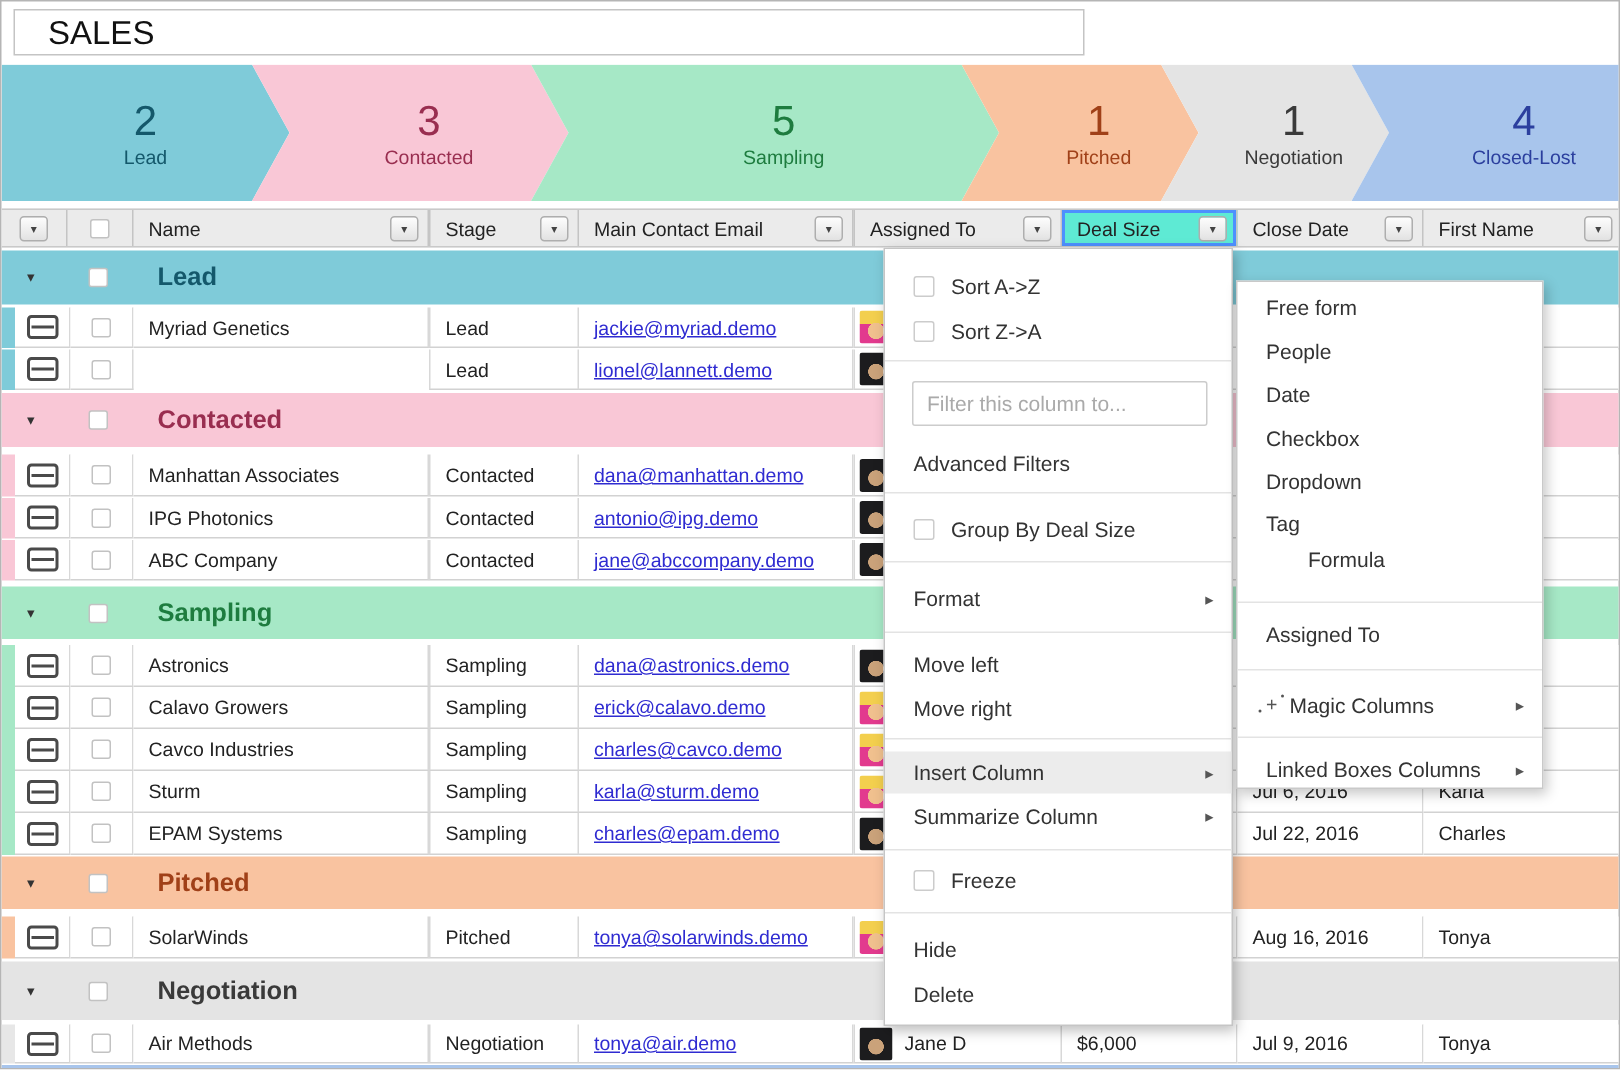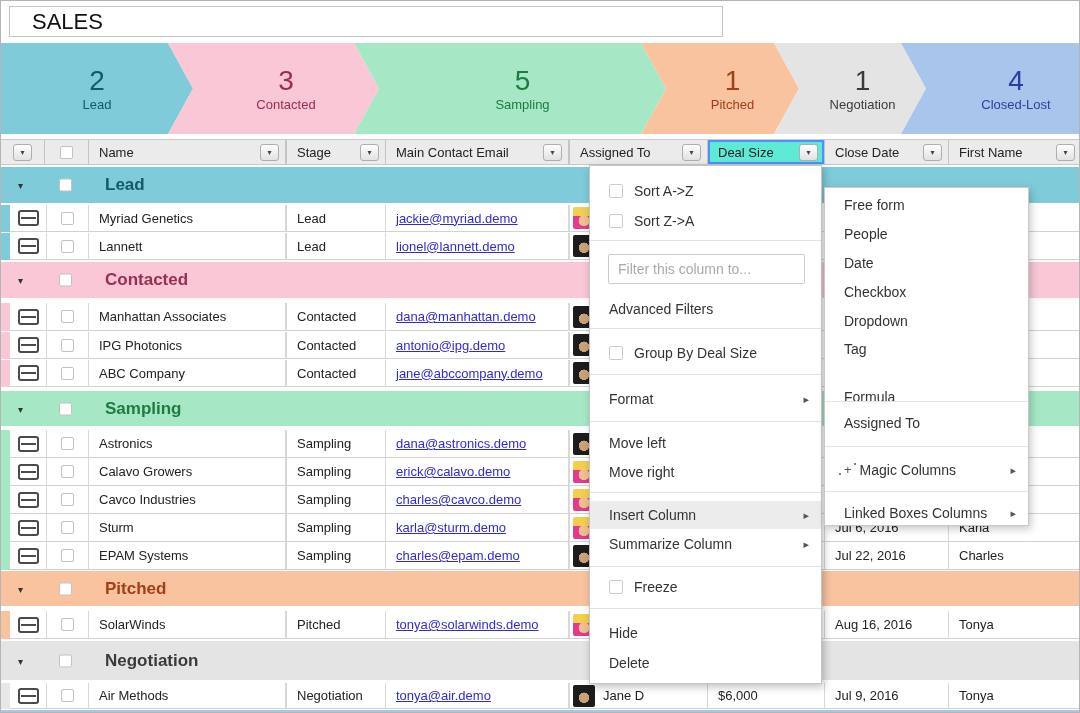--- a/index.html
+++ b/index.html
@@ -195,21 +195,20 @@
   </div>
 
   <div class="drow" style="top:232px;height:27px;">
     <div class="cell strip bg-lead"></div>
     <div class="cell c-icon">
         <span class="box-icon"></span>
       </div>
     <div class="cell c-check">
         <span class="cb"></span>
       </div>
-    <div class="cell c-name">Lannett</div>
     <div class="cell c-stage">Lead</div>
     <div class="cell c-email">
         <a class="email">lionel@lannett.demo</a>
       </div>
     <div class="cell c-assigned">
         <span class="avatar av-dark"></span>
         <span></span>
       </div>
     <div class="cell c-deal"></div>
     <div class="cell c-close"></div>
@@ -528,21 +527,21 @@
       </div>
     <div class="mi" style="top:91px;">
         <span>Checkbox</span>
       </div>
     <div class="mi" style="top:120px;">
         <span>Dropdown</span>
       </div>
     <div class="mi" style="top:148px;">
         <span>Tag</span>
       </div>
-    <div class="mi" style="top:196px;">
+    <div class="mi" style="top:172px;margin-left:28px;">
         <span>Formula</span>
       </div>
     <div class="mdiv" style="top:213px;"></div>
     <div class="mi" style="top:222px;">
         <span>Assigned To</span>
       </div>
     <div class="mdiv" style="top:258px;"></div>
     <div class="mi" style="top:268px;height:28px;">
         <span class="magic-icon">+</span>
         <span>Magic Columns</span>

